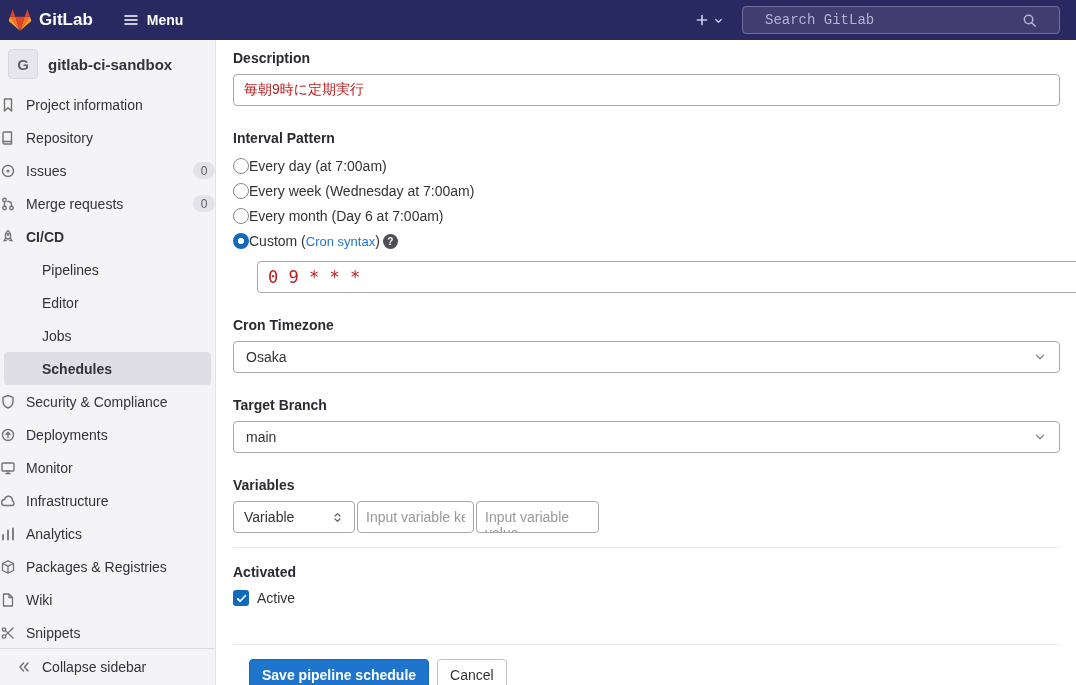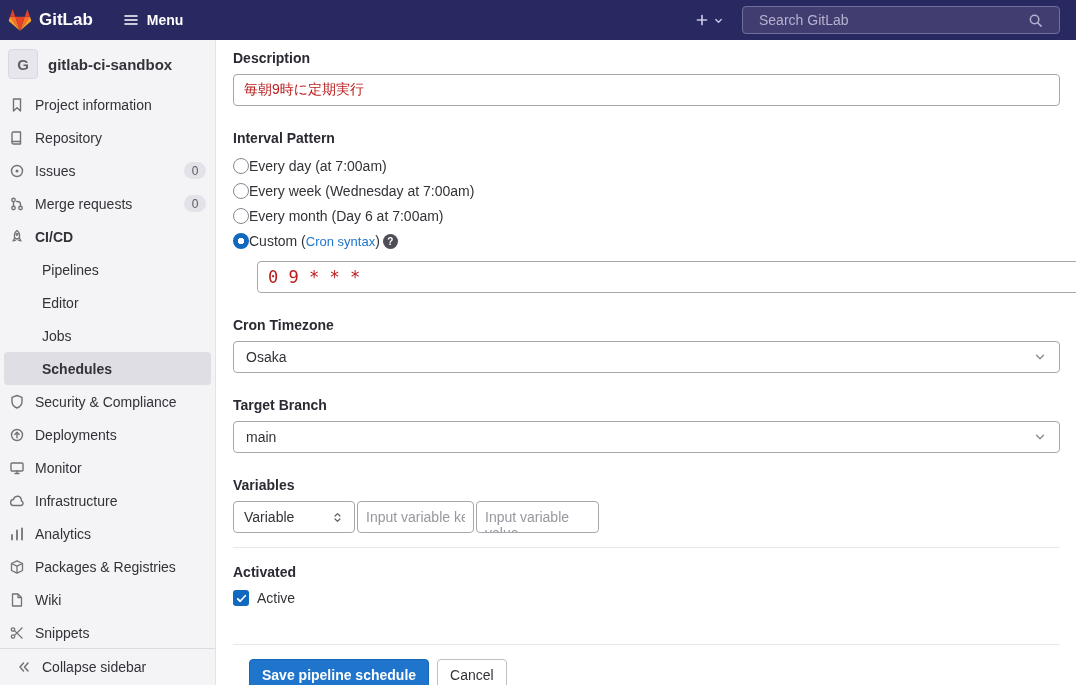--- a/index.html
+++ b/index.html
@@ -7,31 +7,31 @@
   body{font-family:"Liberation Sans",sans-serif;font-size:14px;color:#333238;background:#fff;overflow:hidden;position:relative;}
   svg{display:block;}
 
   
   .navbar{position:absolute;top:0;left:0;right:0;height:40px;background:#292961;display:flex;align-items:center;justify-content:space-between;padding:0 16px 0 8px;z-index:5;}
   .nav-left{display:flex;align-items:center;}
   .brand{display:flex;align-items:center;gap:7px;color:#fff;font-weight:700;font-size:17px;cursor:pointer;text-decoration:none;}
   .menu-btn{display:flex;align-items:center;gap:8px;background:none;border:0;color:#fff;font:inherit;font-size:14px;font-weight:600;margin-left:30px;cursor:pointer;}
   .nav-right{display:flex;align-items:center;gap:14px;}
   .plus-btn{display:flex;align-items:center;gap:3px;background:none;border:0;color:#c8c6e4;cursor:pointer;padding:4px;}
-  .search-box{width:318px;height:28px;background:#423d71;border:1px solid #726e9e;border-radius:4px;display:flex;align-items:center;padding:0 16px;gap:8px;}
+  .search-box{width:318px;height:28px;background:#423d71;border:1px solid #726e9e;border-radius:4px;display:flex;align-items:center;padding:0 22px;gap:8px;font-family:Liberation Mono, monospace;}
   .search-box input{flex:1;background:transparent;border:0;outline:none;color:#e8e7f2;font:inherit;font-size:14px;min-width:0;}
   .search-box input::placeholder{color:#b4b2cf;}
   .nav-icon{display:flex;color:#b4b2cf;}
 
   
   .sidebar{position:absolute;top:40px;left:0;bottom:0;width:216px;background:#f4f3f6;border-right:1px solid #e3e2e6;}
   .project-head{height:48px;display:flex;align-items:center;gap:10px;padding:0 16px 0 8px;cursor:pointer;}
   .avatar{width:30px;height:30px;border-radius:4px;background:#e7e6ee;border:1px solid #d9d8e0;color:#626168;font-weight:700;font-size:15px;display:grid;place-items:center;flex:none;}
   .pname{font-weight:700;font-size:15px;color:#333238;white-space:nowrap;}
-  .s-item{height:33px;display:flex;align-items:center;gap:10px;padding:0 9px;cursor:pointer;color:#333238;}
+  .s-item{height:33px;display:flex;align-items:center;gap:10px;padding:0 0;cursor:pointer;color:#333238;}
   .s-icon{width:16px;height:16px;color:#737278;display:flex;flex:none;}
   .s-label{white-space:nowrap;}
   .s-item.sub{padding-left:42px;}
   .s-item.active{background:#dfdee4;border-radius:4px;margin:0 4px;padding-left:38px;}
   .s-item.active .s-label{font-weight:700;}
   .s-item.bold .s-label{font-weight:700;}
   .badge{margin-left:auto;background:#e3e2e8;color:#5c5b63;border-radius:9px;min-width:22px;height:17px;font-size:12px;display:grid;place-items:center;padding:0 7px;}
   .collapse-bar{position:absolute;left:0;right:0;bottom:0;height:37px;border-top:1px solid #dcdbe0;display:flex;align-items:center;gap:10px;padding:0 16px;cursor:pointer;background:#f4f3f6;}
 
   

